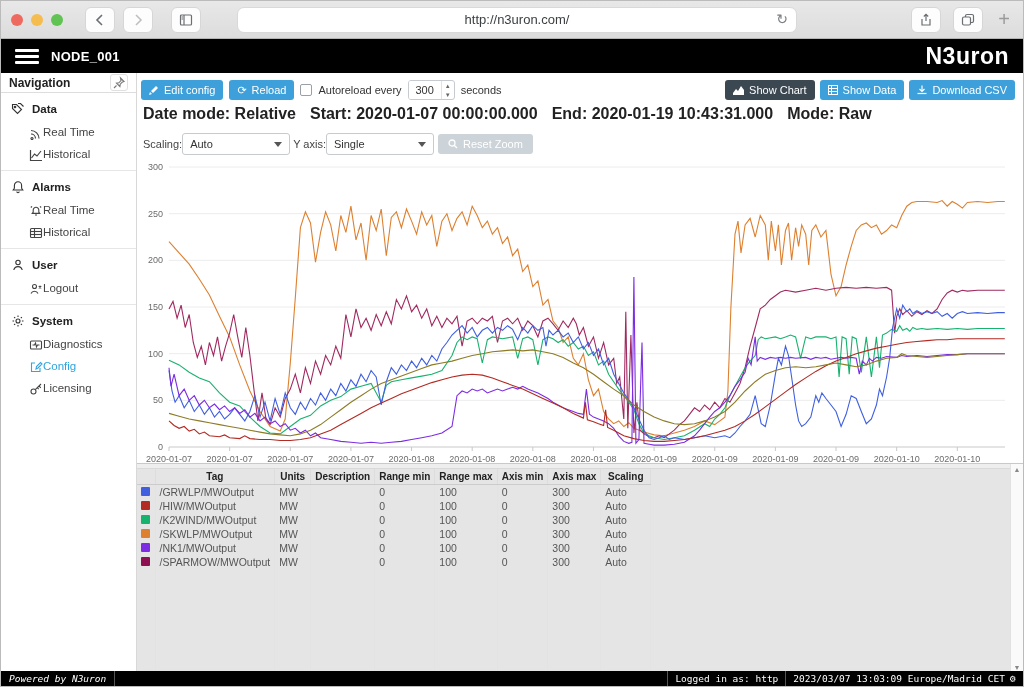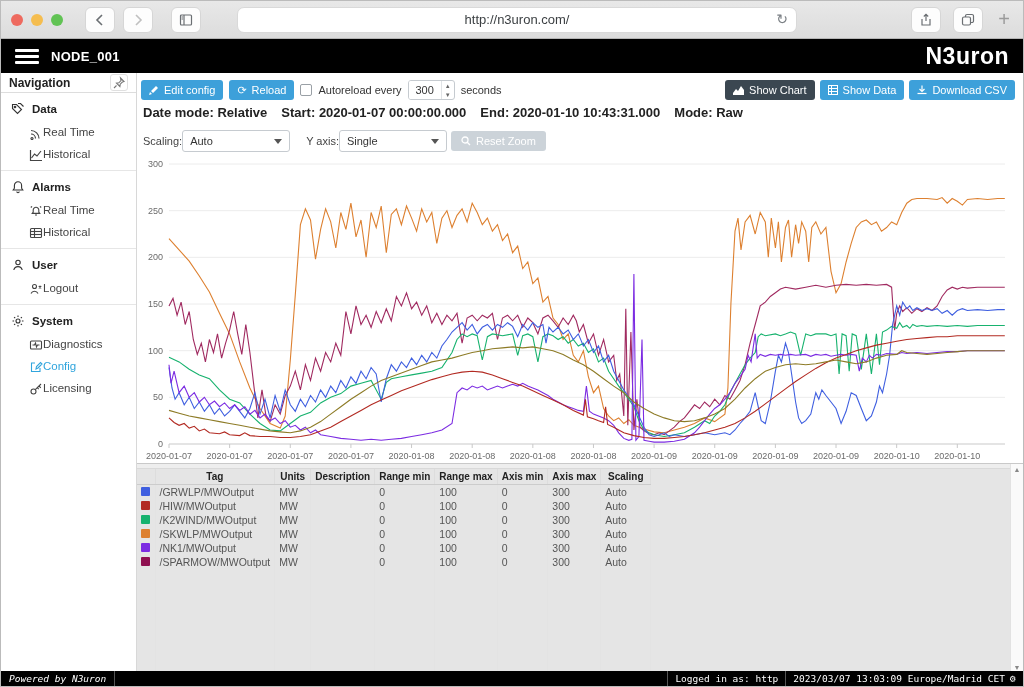--- a/index.html
+++ b/index.html
@@ -44,21 +44,21 @@
   
   .toolbar { display:flex; align-items:center; padding:7px 8px 3px 4px; gap:6px; font-size:11px; color:#333; }
   .btn-blue { background:#3da0da; color:#fff; border:none; border-radius:3px; font-size:11px; padding:4px 8px; display:flex; align-items:center; gap:5px; cursor:pointer; font-family:"Liberation Sans",sans-serif; }
   .btn-dark { background:#3b4751; color:#fff; border:none; border-radius:3px; font-size:11px; padding:4px 8px; display:flex; align-items:center; gap:5px; cursor:pointer; font-family:"Liberation Sans",sans-serif; }
   .cb { width:12px; height:12px; border:1px solid #9aa0a6; border-radius:2px; background:#fff; display:inline-block; }
   .spinner { display:flex; border:1px solid #c6cbd0; border-radius:3px; height:20px; overflow:hidden; }
   .spinner .val { width:32px; text-align:center; font-size:11px; line-height:18px; color:#333; background:#fff; }
   .spin-arrows { width:13px; border-left:1px solid #e0e3e6; display:flex; flex-direction:column; }
   .spin-arrows div { flex:1; display:flex; align-items:center; justify-content:center; font-size:6px; color:#666; }
   .toolbar-right { margin-left:auto; display:flex; gap:5px; }
-  .info-line { padding:2px 8px 2px 6px; font-size:13px; font-weight:bold; color:#222; display:flex; gap:14px; }
+  .info-line { padding:2px 8px 2px 6px; font-size:16px; font-weight:bold; color:#222; display:flex; gap:14px; }
   .ctrl-row { padding:8px 8px 2px 6px; font-size:11px; color:#444; display:flex; align-items:center; }
   .select { border:1px solid #c6cbd0; border-radius:3px; height:22px; width:108px; background:#fff; display:flex; align-items:center; justify-content:space-between; padding:0 7px; color:#333; }
   .caret { width:0; height:0; border-left:4px solid transparent; border-right:4px solid transparent; border-top:5px solid #555; }
   .btn-disabled { background:#ccd3d9; color:#fff; border:none; border-radius:3px; font-size:11px; padding:4px 10px; display:flex; align-items:center; gap:5px; font-family:"Liberation Sans",sans-serif; }
 
   
   .chart-wrap { padding:0 4px 0 2px; }
   .axis-label { font-family:"Liberation Sans",sans-serif; font-size:9px; fill:#6b6b6b; }
 
   
@@ -299,31 +299,31 @@
                 <path d="M0.5 8.5h9"></path>
               </svg>
             <span>Download CSV</span>
           </button>
         </div>
       </div>
 
       <div class="info-line">
         <span><span>Date mode:</span> <span>Relative</span></span>
         <span><span>Start:</span> <span>2020-01-07 00:00:00.000</span></span>
-        <span><span>End:</span> <span>2020-01-10 10:43:31.000</span></span>
+        <span><span>End:</span> <span>2020-01-19 10:43:31.000</span></span>
         <span><span>Mode:</span> <span>Raw</span></span>
       </div>
 
       <div class="ctrl-row">
         <span>Scaling:</span>
         <div class="select">
           <span>Auto</span>
             <span class="caret"></span>
         </div>
-        <span style="margin-left:16px">Y axis:</span>
+        <span style="margin-left:3px">Y axis:</span>
         <div class="select">
           <span>Single</span>
             <span class="caret"></span>
         </div>
         <button class="btn-disabled" style="margin-left:4px">
           <svg width="10" height="10" viewBox="0 0 10 10" fill="none" stroke="#fff" stroke-width="1.3">
               <circle cx="4" cy="4" r="3"></circle>
               <line x1="6.2" y1="6.2" x2="9" y2="9"></line>
             </svg>
           <span>Reset Zoom</span>

